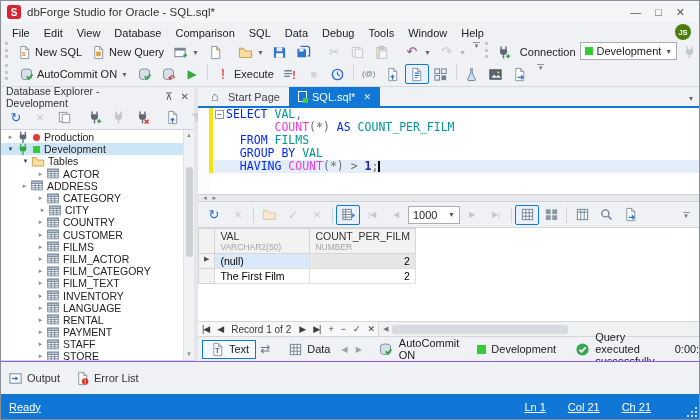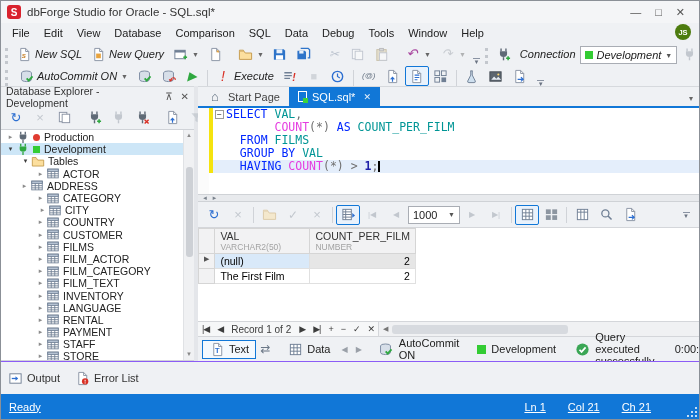--- a/index.html
+++ b/index.html
@@ -13,21 +13,21 @@
   .winctl { display:flex; gap:14px; padding-right:8px; }
   .winctl span { font-size:11px; color:#555; cursor:default; line-height:14px; }
 
   
   .menubar { height:19px; display:flex; align-items:center; padding:0 4px; flex:0 0 auto; position:relative; }
   .menubar ul { list-style:none; display:flex; }
   .menubar li { font-size:11px; color:#222; padding:2px 7px; cursor:default; }
   .acct { position:absolute; right:8px; top:1px; width:16px; height:16px; border-radius:50%; background:#4d7c0f; color:#fff; font-size:7.5px; font-weight:bold; display:flex; align-items:center; justify-content:center; }
 
   
-  .toolbar { height:22px; display:flex; align-items:flex-end; padding:0 2px; flex:0 0 auto;font-style:italic; }
+  .toolbar { height:22px; display:flex; align-items:flex-start; padding:0 2px; flex:0 0 auto; }
   .tbtn { display:flex; align-items:center; height:20px; padding:0 3px; border:1px solid transparent; border-radius:2px; gap:3px; }
   .tbtn .lbl { font-size:11px; color:#222; white-space:nowrap; }
   .tbtn.disabled { opacity:.45; }
   .tbtn.active { border-color:#1177d7; background:#e9f2fc; }
   .dd { font-size:7px; color:#666; margin-left:1px; }
   .sep { width:1px; height:16px; background:#d0d3d8; margin:0 3px; }
   .grip { width:5px; height:16px; border-left:3px dotted #c3c7cd; margin:0 4px 0 2px; }
   .ovf { display:flex; flex-direction:column; align-items:center; width:12px; margin:0 3px; }
   .ovf i { display:block; width:7px; border-top:1px solid #8a93a3; margin-bottom:1px; }
   .ovf b { font-size:6px; color:#6b7482; font-weight:normal; line-height:4px; }

